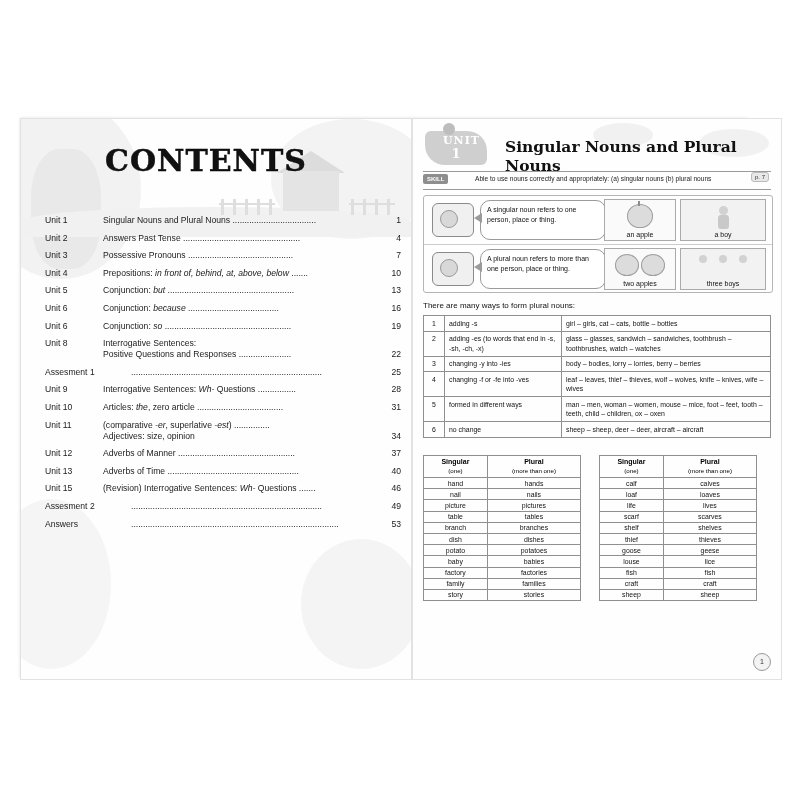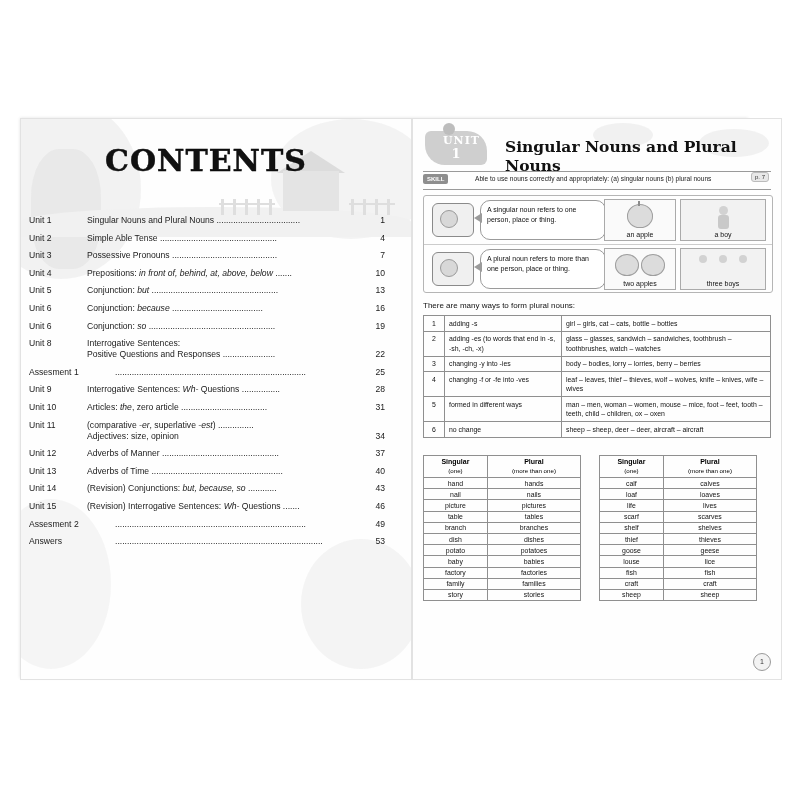--- a/index.html
+++ b/index.html
@@ -27,21 +27,21 @@
   .house{position:absolute;left:262px;top:52px;width:56px;height:40px;background:#e4e4e4;}
   .roof{position:absolute;left:256px;top:32px;width:0;height:0;border-left:34px solid transparent;
         border-right:34px solid transparent;border-bottom:22px solid #dcdcdc;}
   .fence{position:absolute;top:80px;height:16px;width:3px;background:#dedede;}
   .fence-rail{position:absolute;top:84px;height:2px;background:#dedede;}
 
   .contents-title{position:absolute;left:84px;top:24px;font-family:"DejaVu Serif",serif;
       font-weight:bold;font-size:30px;letter-spacing:1px;color:#111;
       -webkit-text-stroke:0.4px #000;}
 
-  .toc{position:absolute;left:8px;top:96px;width:356px;}
+  .toc{position:absolute;left:24px;top:96px;width:356px;}
   .toc-row{display:flex;align-items:flex-start;font-size:8.6px;color:#1a1a1a;margin-bottom:6.6px;line-height:11px;}
   .toc-row.gap{margin-top:0;}
   .toc-unit{width:58px;flex:0 0 58px;}
   .toc-label{flex:1 1 auto;position:relative;padding-right:6px;}
   .toc-page{width:26px;flex:0 0 26px;text-align:right;}
   .it{font-style:italic;}
   .toc-label .sub{display:block;}
 
   
   .unit-badge{position:absolute;left:12px;top:12px;width:62px;height:34px;
@@ -125,21 +125,21 @@
       <div class="contents-title">CONTENTS</div>
 
       <div class="toc">
         <div class="toc-row">
           <span class="toc-unit">Unit 1</span>
           <span class="toc-label"><span>Singular Nouns and Plural Nouns</span> ...................................</span>
           <span class="toc-page">1</span>
         </div>
         <div class="toc-row">
           <span class="toc-unit">Unit 2</span>
-          <span class="toc-label"><span>Simple Able Tense</span> .................................................</span>
+          <span class="toc-label"><span>Answers Past Tense</span> .................................................</span>
           <span class="toc-page">4</span>
         </div>
         <div class="toc-row">
           <span class="toc-unit">Unit 3</span>
           <span class="toc-label"><span>Possessive Pronouns</span> ............................................</span>
           <span class="toc-page">7</span>
         </div>
         <div class="toc-row">
           <span class="toc-unit">Unit 4</span>
           <span class="toc-label it"><span style="font-style:normal">Prepositions: </span><span style="font-style:italic">in front of, behind, at, above, below</span><span style="font-style:normal"> .......</span></span>
@@ -193,25 +193,20 @@
         </div>
         <div class="toc-row gap">
           <span class="toc-unit">Unit 12</span>
           <span class="toc-label"><span>Adverbs of Manner</span> .................................................</span>
           <span class="toc-page">37</span>
         </div>
         <div class="toc-row">
           <span class="toc-unit">Unit 13</span>
           <span class="toc-label"><span>Adverbs of Time</span> .......................................................</span>
           <span class="toc-page">40</span>
-        </div>
-        <div class="toc-row">
-          <span class="toc-unit">Unit 14</span>
-          <span class="toc-label">(Revision) Conjunctions: <span class="it">but, because, so</span> ............</span>
-          <span class="toc-page">43</span>
         </div>
         <div class="toc-row">
           <span class="toc-unit">Unit 15</span>
           <span class="toc-label">(Revision) Interrogative Sentences: <span class="it">Wh-</span> Questions .......</span>
           <span class="toc-page">46</span>
         </div>
         <div class="toc-row gap">
           <span class="toc-unit" style="width:86px;flex:0 0 86px">Assesment 2</span>
           <span class="toc-label">................................................................................</span>
           <span class="toc-page">49</span>

